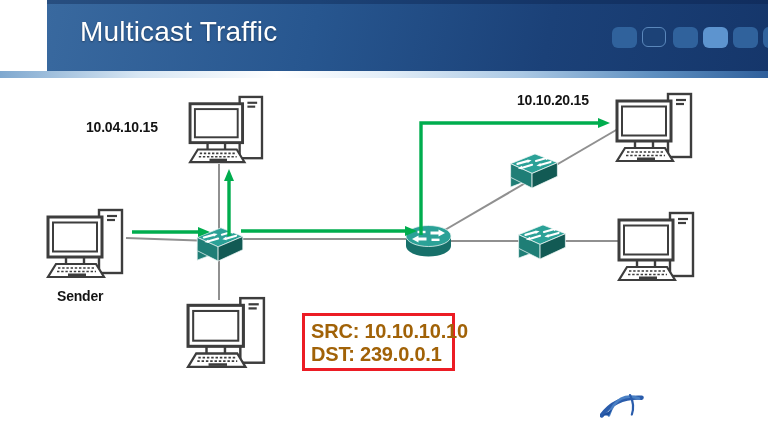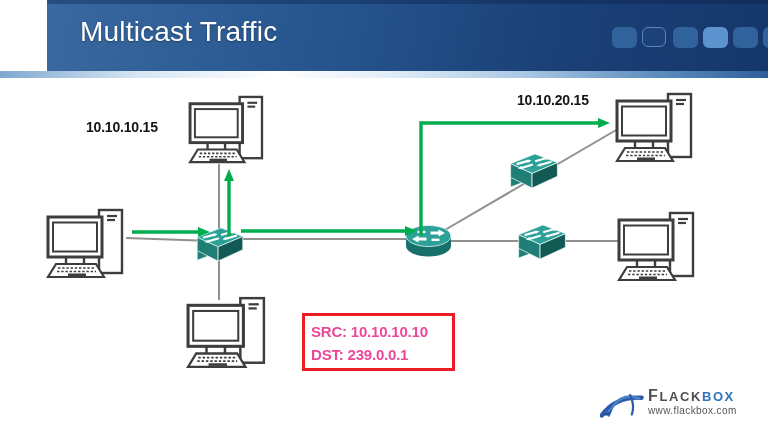--- a/index.html
+++ b/index.html
@@ -39,21 +39,21 @@
     position:absolute;font-size:14px;font-weight:bold;color:#141414;
     white-space:nowrap;z-index:4;letter-spacing:-.2px;
   }
   .sender-label{line-height:21px;}
   .packet-box{
     position:absolute;left:302px;top:313px;width:153px;height:58px;
     box-sizing:border-box;border:3px solid #EC1C24;background:#ffffff;
     padding:4px 6px;z-index:4;
   }
   .packet-box div{
-    font-size:15px;font-weight:bold;color:#ec4899;line-height:23px;
+    font-size:20px;font-weight:bold;color:#a16207;line-height:23px;
     white-space:nowrap;letter-spacing:-.2px;
   }
   
   .brand{position:absolute;left:600px;top:387px;z-index:4;display:flex;align-items:flex-start;}
   .brand-swoosh{width:46px;height:32px;margin-right:2px;}
   .brand-textcol{padding-top:2px;}
   .brand-text{
     font-size:13px;font-weight:bold;letter-spacing:1.6px;color:#4d4f53;
     line-height:14px;white-space:nowrap;
   }
@@ -178,34 +178,31 @@
     <polyline points="421,235 421,123 598,123"></polyline>
   </g>
   <g fill="#00AD4E" stroke="none">
     <polygon points="198,227 210,232 198,237"></polygon>
     <polygon points="224,181 229,169 234,181"></polygon>
     <polygon points="405,226 417,231 405,236"></polygon>
     <polygon points="598,118 610,123 598,128"></polygon>
   </g>
 </svg>
 
-<div class="ip-label" style="left:86px;top:119px">10.10.10.15</div>
+<div class="ip-label" style="left:86px;top:119px">10.04.10.15</div>
 <div class="ip-label" style="left:517px;top:92px">10.10.20.15</div>
 <div class="ip-label sender-label" style="left:57px;top:286px">
+  <div>Sender</div>
 </div>
 
 <div class="packet-box">
   <div>SRC: 10.10.10.10</div>
   <div>DST: 239.0.0.1</div>
 </div>
 
 <div class="brand">
   <svg class="brand-swoosh" viewBox="0 0 52 34">
     <path d="M2,31 C12,17 28,10 47,11" stroke="#2a5cab" stroke-width="5" fill="none" stroke-linecap="round"></path>
     <path d="M10,31 C16,12 30,6 44,12" stroke="#4a80c4" stroke-width="3" fill="none" stroke-linecap="round"></path>
     <path d="M34,8 C38,16 38,24 36,30" stroke="#2a5cab" stroke-width="2.5" fill="none" stroke-linecap="round"></path>
     <path d="M2,31 L14,24 L10,31 Z" fill="#1d4f9e"></path>
   </svg>
-  <div class="brand-textcol">
-    <div class="brand-text"><span>FLACK</span><span class="brand-blue">BOX</span></div>
-    <div class="brand-url">www.flackbox.com</div>
-  </div>
 </div>
 
 </body></html>

